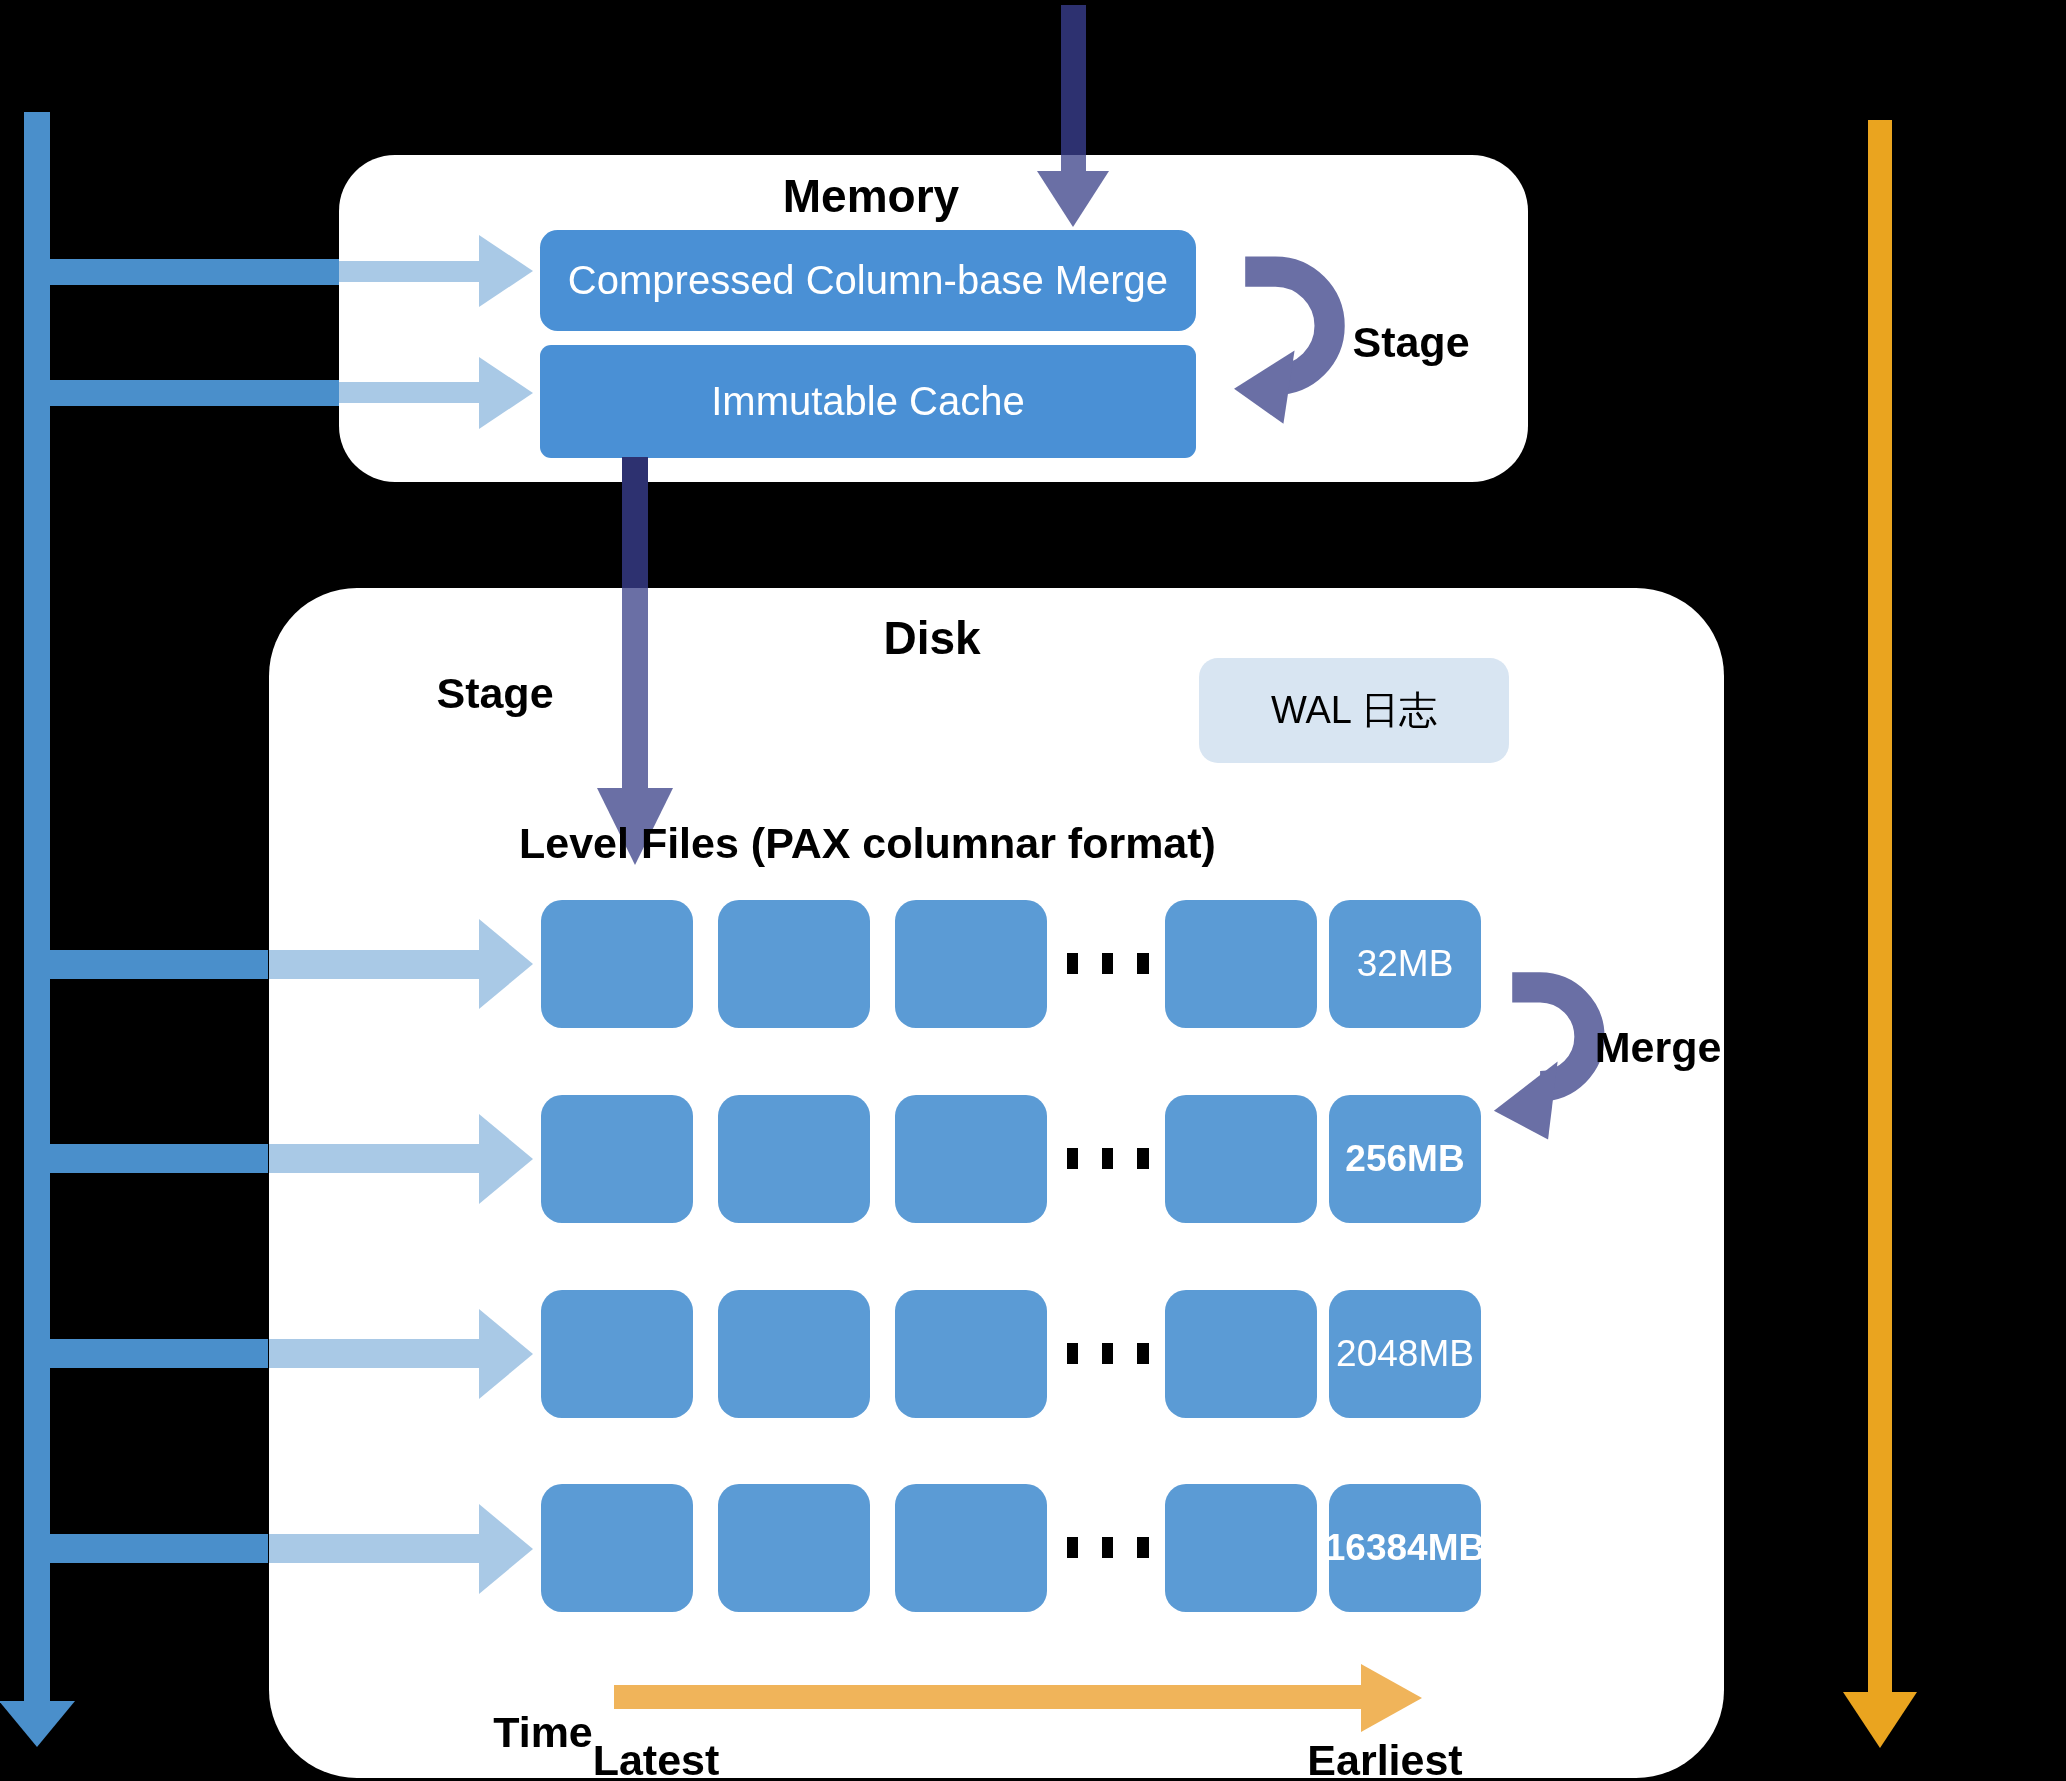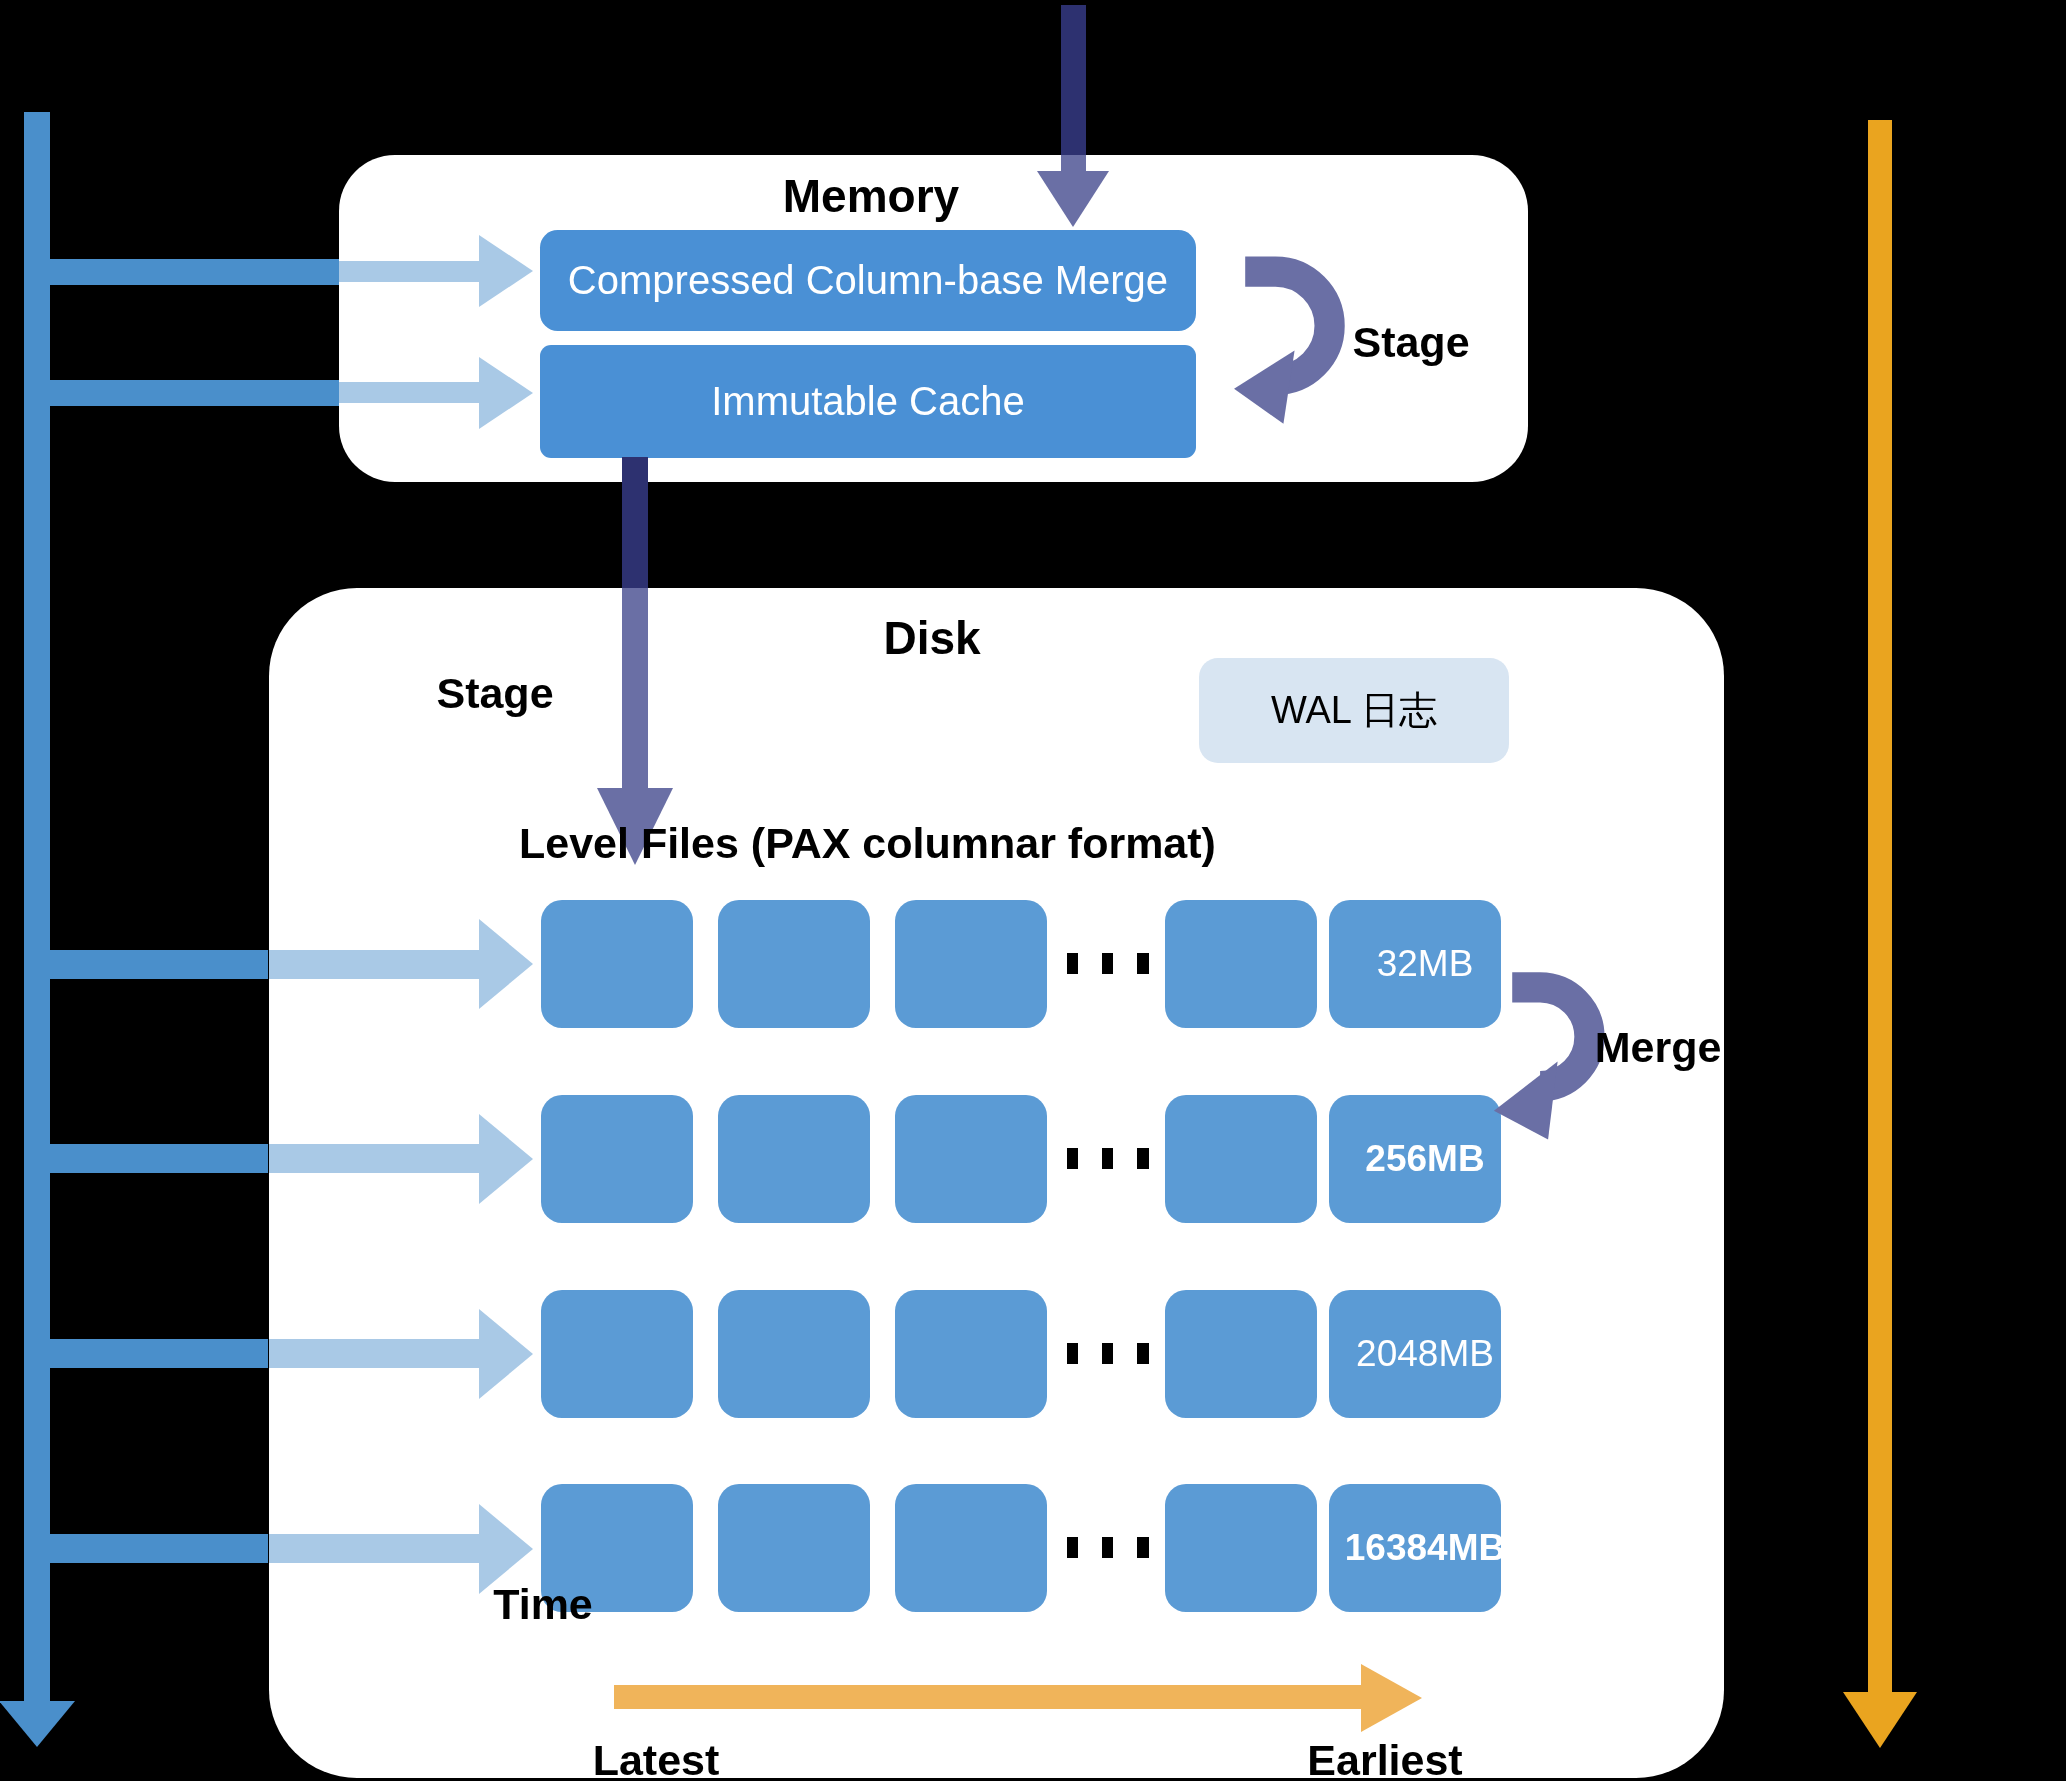--- a/index.html
+++ b/index.html
@@ -45,21 +45,21 @@
   .branch-dark{position:absolute;background:var(--spine-blue);}
   .pale-body{position:absolute;background:var(--pale-blue);}
   .pale-head{position:absolute;width:0;height:0;border-top-style:solid;border-bottom-style:solid;
       border-top-color:transparent;border-bottom-color:transparent;
       border-left-color:var(--pale-blue);border-left-style:solid;}
   
   .level-row{position:absolute;left:541px;height:128px;}
   .lv-box{position:absolute;top:0;width:152px;height:128px;background:var(--level-blue);
           border-radius:21px;}
   .lv-label{display:flex;align-items:center;justify-content:center;color:#fff;
-            font-size:37px;white-space:nowrap;padding-left:20px;}
+            font-size:37px;white-space:nowrap;}
   .dots{position:absolute;display:flex;gap:24px;}
   .dot{width:11.2px;height:21px;background:#000;}
   
   #time-bar{left:614px;top:1685px;width:747px;height:24px;background:var(--time-orange);}
   #time-head{left:1361px;top:1664px;width:0;height:0;
       border-top:34px solid transparent;border-bottom:34px solid transparent;
       border-left:61px solid var(--time-orange);}
   svg.curve{position:absolute;overflow:visible;}
 </style>
 </head>
@@ -169,18 +169,18 @@
     <div class="pale-body" style="left: 269px; top: 1339px; width: 210px; height: 29px;"></div>
     <div class="pale-head" style="left: 479px; top: 1309px; border-top-width: 45px; border-bottom-width: 45px; border-left-width: 54px;"></div>
     <div class="branch-dark" style="left: 49px; top: 1534px; width: 219px; height: 29px;"></div>
     <div class="pale-body" style="left: 269px; top: 1534px; width: 210px; height: 29px;"></div>
     <div class="pale-head" style="left: 479px; top: 1504px; border-top-width: 45px; border-bottom-width: 45px; border-left-width: 54px;"></div>
   </div>
 
 <div class="vbar" id="right-orange-shaft"></div>
 <div class="vbar" id="right-orange-head"></div>
 
-<div class="lbl" style="left:543px;top:1604px;">Time</div>
+<div class="lbl" style="left:543px;top:1732px;">Time</div>
 <div class="vbar" id="time-bar"></div>
 <div class="vbar" id="time-head"></div>
 <div class="lbl" style="left:656px;top:1760px;">Latest</div>
 <div class="lbl" style="left:1385px;top:1760px;">Earliest</div>
 
 
 </body></html>

